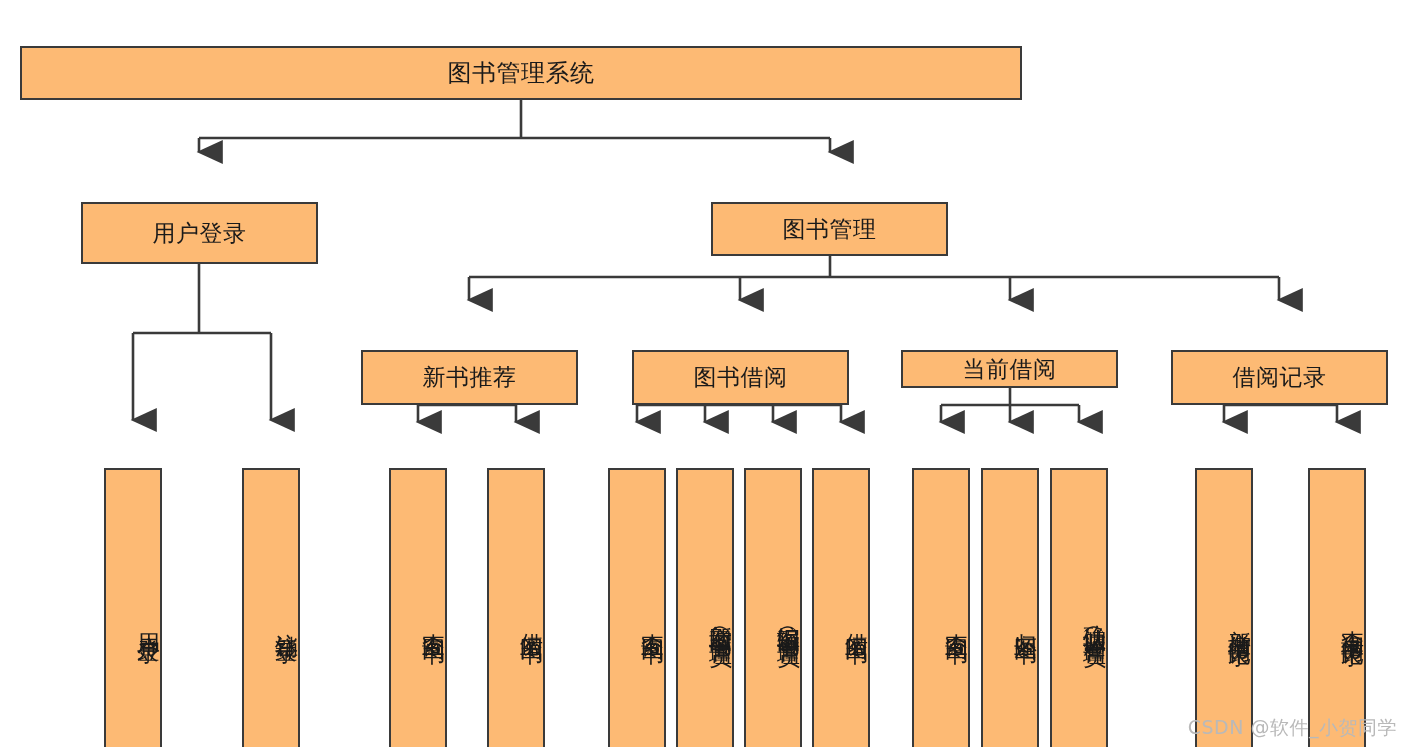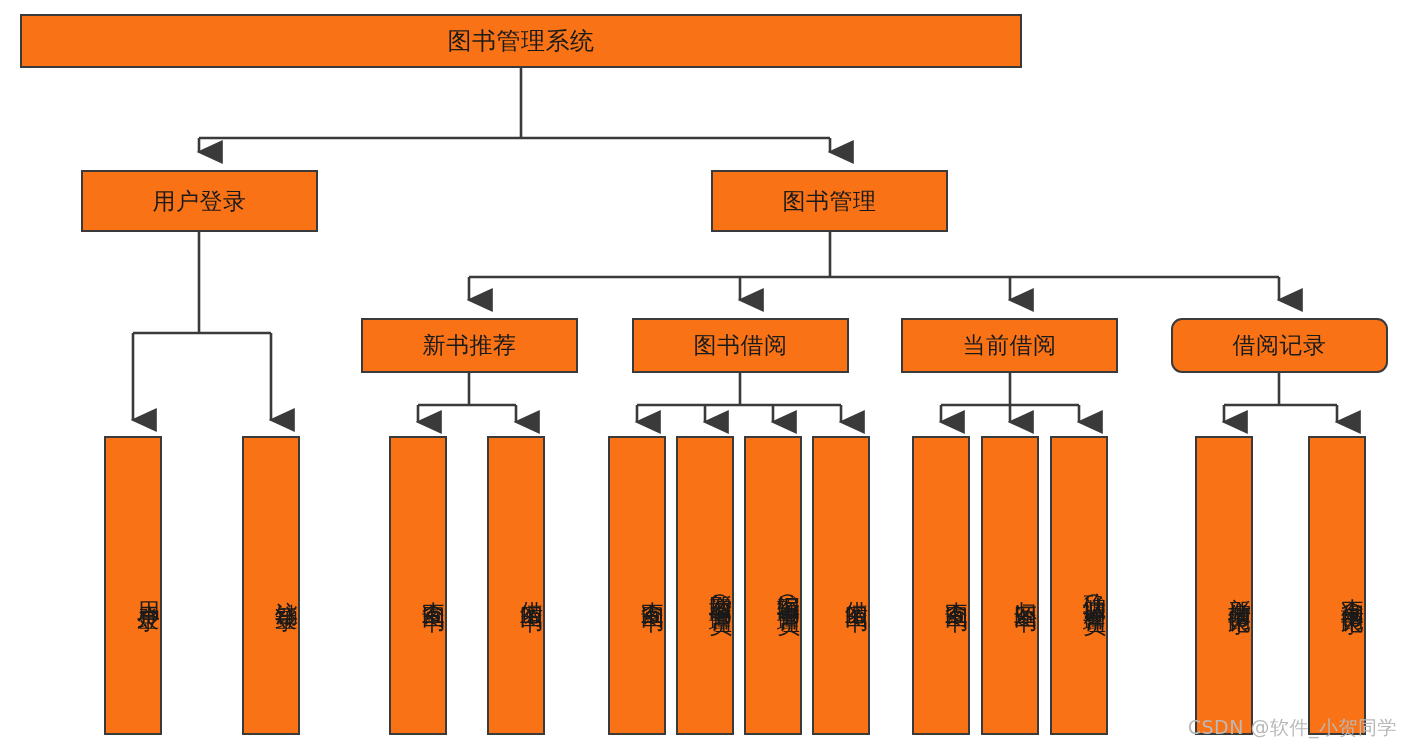--- a/index.html
+++ b/index.html
@@ -23,26 +23,27 @@
     position: absolute;
     left: 0;
     top: 0;
     width: 1405px;
     height: 747px;
     pointer-events: none;
   }
   .node {
     position: absolute;
     box-sizing: border-box;
-    background: #f97316;
+    background: #fdba74;
     border: 2.5px solid #3a3a3a;
     display: flex;
     align-items: center;
     justify-content: center;
     color: #1a1a1a;
+    margin-top: 32px;
   }
   .node.horiz {
     font-size: 23px;
     letter-spacing: 0.5px;
   }
   .node.vert {
     writing-mode: vertical-rl;
     text-orientation: upright;
     font-size: 23px;
     letter-spacing: 3px;
@@ -125,34 +126,34 @@
     </g>
   </svg>
 
   <div class="node horiz" id="title-node" style="left:20px; top:14px; width:1002px; height:54px;">
     <span>图书管理系统</span>
   </div>
 
   <div class="node horiz" style="left:81px; top:170px; width:237px; height:62px;">
     <span>用户登录</span>
   </div>
-  <div class="node horiz" style="left:711px; top:170px; width:237px; height:62px;">
+  <div class="node horiz" style="left:711px; top:170px; width:237px; height:54px;">
     <span>图书管理</span>
   </div>
 
   <div class="node horiz" style="left:632px; top:318px; width:217px; height:55px;">
     <span>图书借阅</span>
   </div>
   <div class="node horiz" style="left:361px; top:318px; width:217px; height:55px;">
     <span>新书推荐</span>
   </div>
-  <div class="node horiz" style="left:901px; top:318px; width:217px; height:55px;">
+  <div class="node horiz" style="left:901px; top:318px; width:217px; height:38px;">
     <span>当前借阅</span>
   </div>
-  <div class="node horiz" style="left:1171px; top:318px; width:217px; height:55px;border-radius:11px;">
+  <div class="node horiz" style="left:1171px; top:318px; width:217px; height:55px;">
     <span>借阅记录</span>
   </div>
 
   <div class="node vert" style="left:104px; top:436px; width:58px; height:299px;">
     <span class="vtext">用户登录</span>
   </div>
   <div class="node vert" style="left:242px; top:436px; width:58px; height:299px;">
     <span class="vtext">注销登录</span>
   </div>
 

